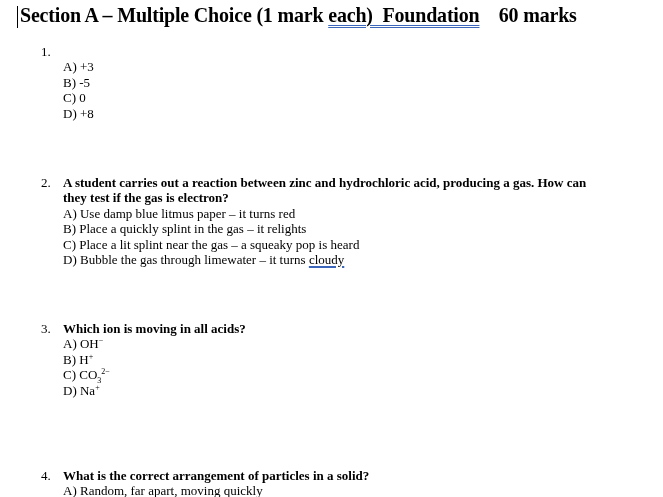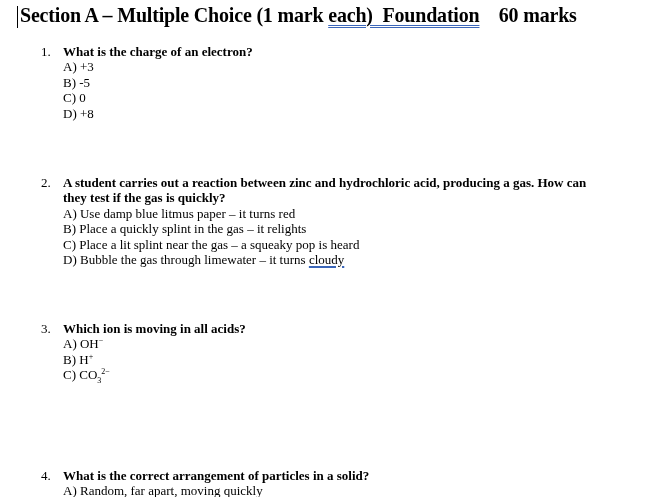--- a/index.html
+++ b/index.html
@@ -90,53 +90,53 @@
 
 <div class="page">
 
   <div class="cursor"></div>
 
   <div class="heading"><span>Section A – Multiple Choice (1 mark </span><span class="squiggle">each)  Foundation</span><span>    60 marks</span></div>
 
   <div class="question" style="top:44px;">
     <div class="q-line">
       <span class="q-num">1.</span>
-      <span class="q-text">What is the charge of an electron?</span>
     </div>
     <div class="options">
       <div class="option">A) +3</div>
       <div class="option">B) -5</div>
       <div class="option">C) 0</div>
       <div class="option">D) +8</div>
     </div>
   </div>
 
   <div class="question" style="top:175px;">
     <div class="q-line">
       <span class="q-num">2.</span>
       <span class="q-text">A student carries out a reaction between zinc and hydrochloric acid, producing a gas. How can</span>
     </div>
-    <div class="q-cont">they test if the gas is quickly?</div>
+    <div class="q-cont">they test if the gas is electron?</div>
     <div class="options">
       <div class="option">A) Use damp blue litmus paper – it turns red</div>
       <div class="option">B) Place a quickly splint in the gas – it relights</div>
       <div class="option">C) Place a lit splint near the gas – a squeaky pop is heard</div>
       <div class="option"><span>D) Bubble the gas through limewater – it turns </span><span class="squiggle-single">cloudy</span></div>
     </div>
   </div>
 
   <div class="question" style="top:321px;">
     <div class="q-line">
       <span class="q-num">3.</span>
       <span class="q-text">Which ion is moving in all acids?</span>
     </div>
     <div class="options">
       <div class="option"><span>A) OH</span><sup>−</sup></div>
       <div class="option"><span>B) H</span><sup>+</sup></div>
       <div class="option"><span>C) CO</span><sub>3</sub><sup>2−</sup></div>
+      <div class="option"><span>D) Na</span><sup>+</sup></div>
     </div>
   </div>
 
   <div class="question" style="top:468px;">
     <div class="q-line">
       <span class="q-num">4.</span>
       <span class="q-text">What is the correct arrangement of particles in a solid?</span>
     </div>
     <div class="options">
       <div class="option">A) Random, far apart, moving quickly</div>

